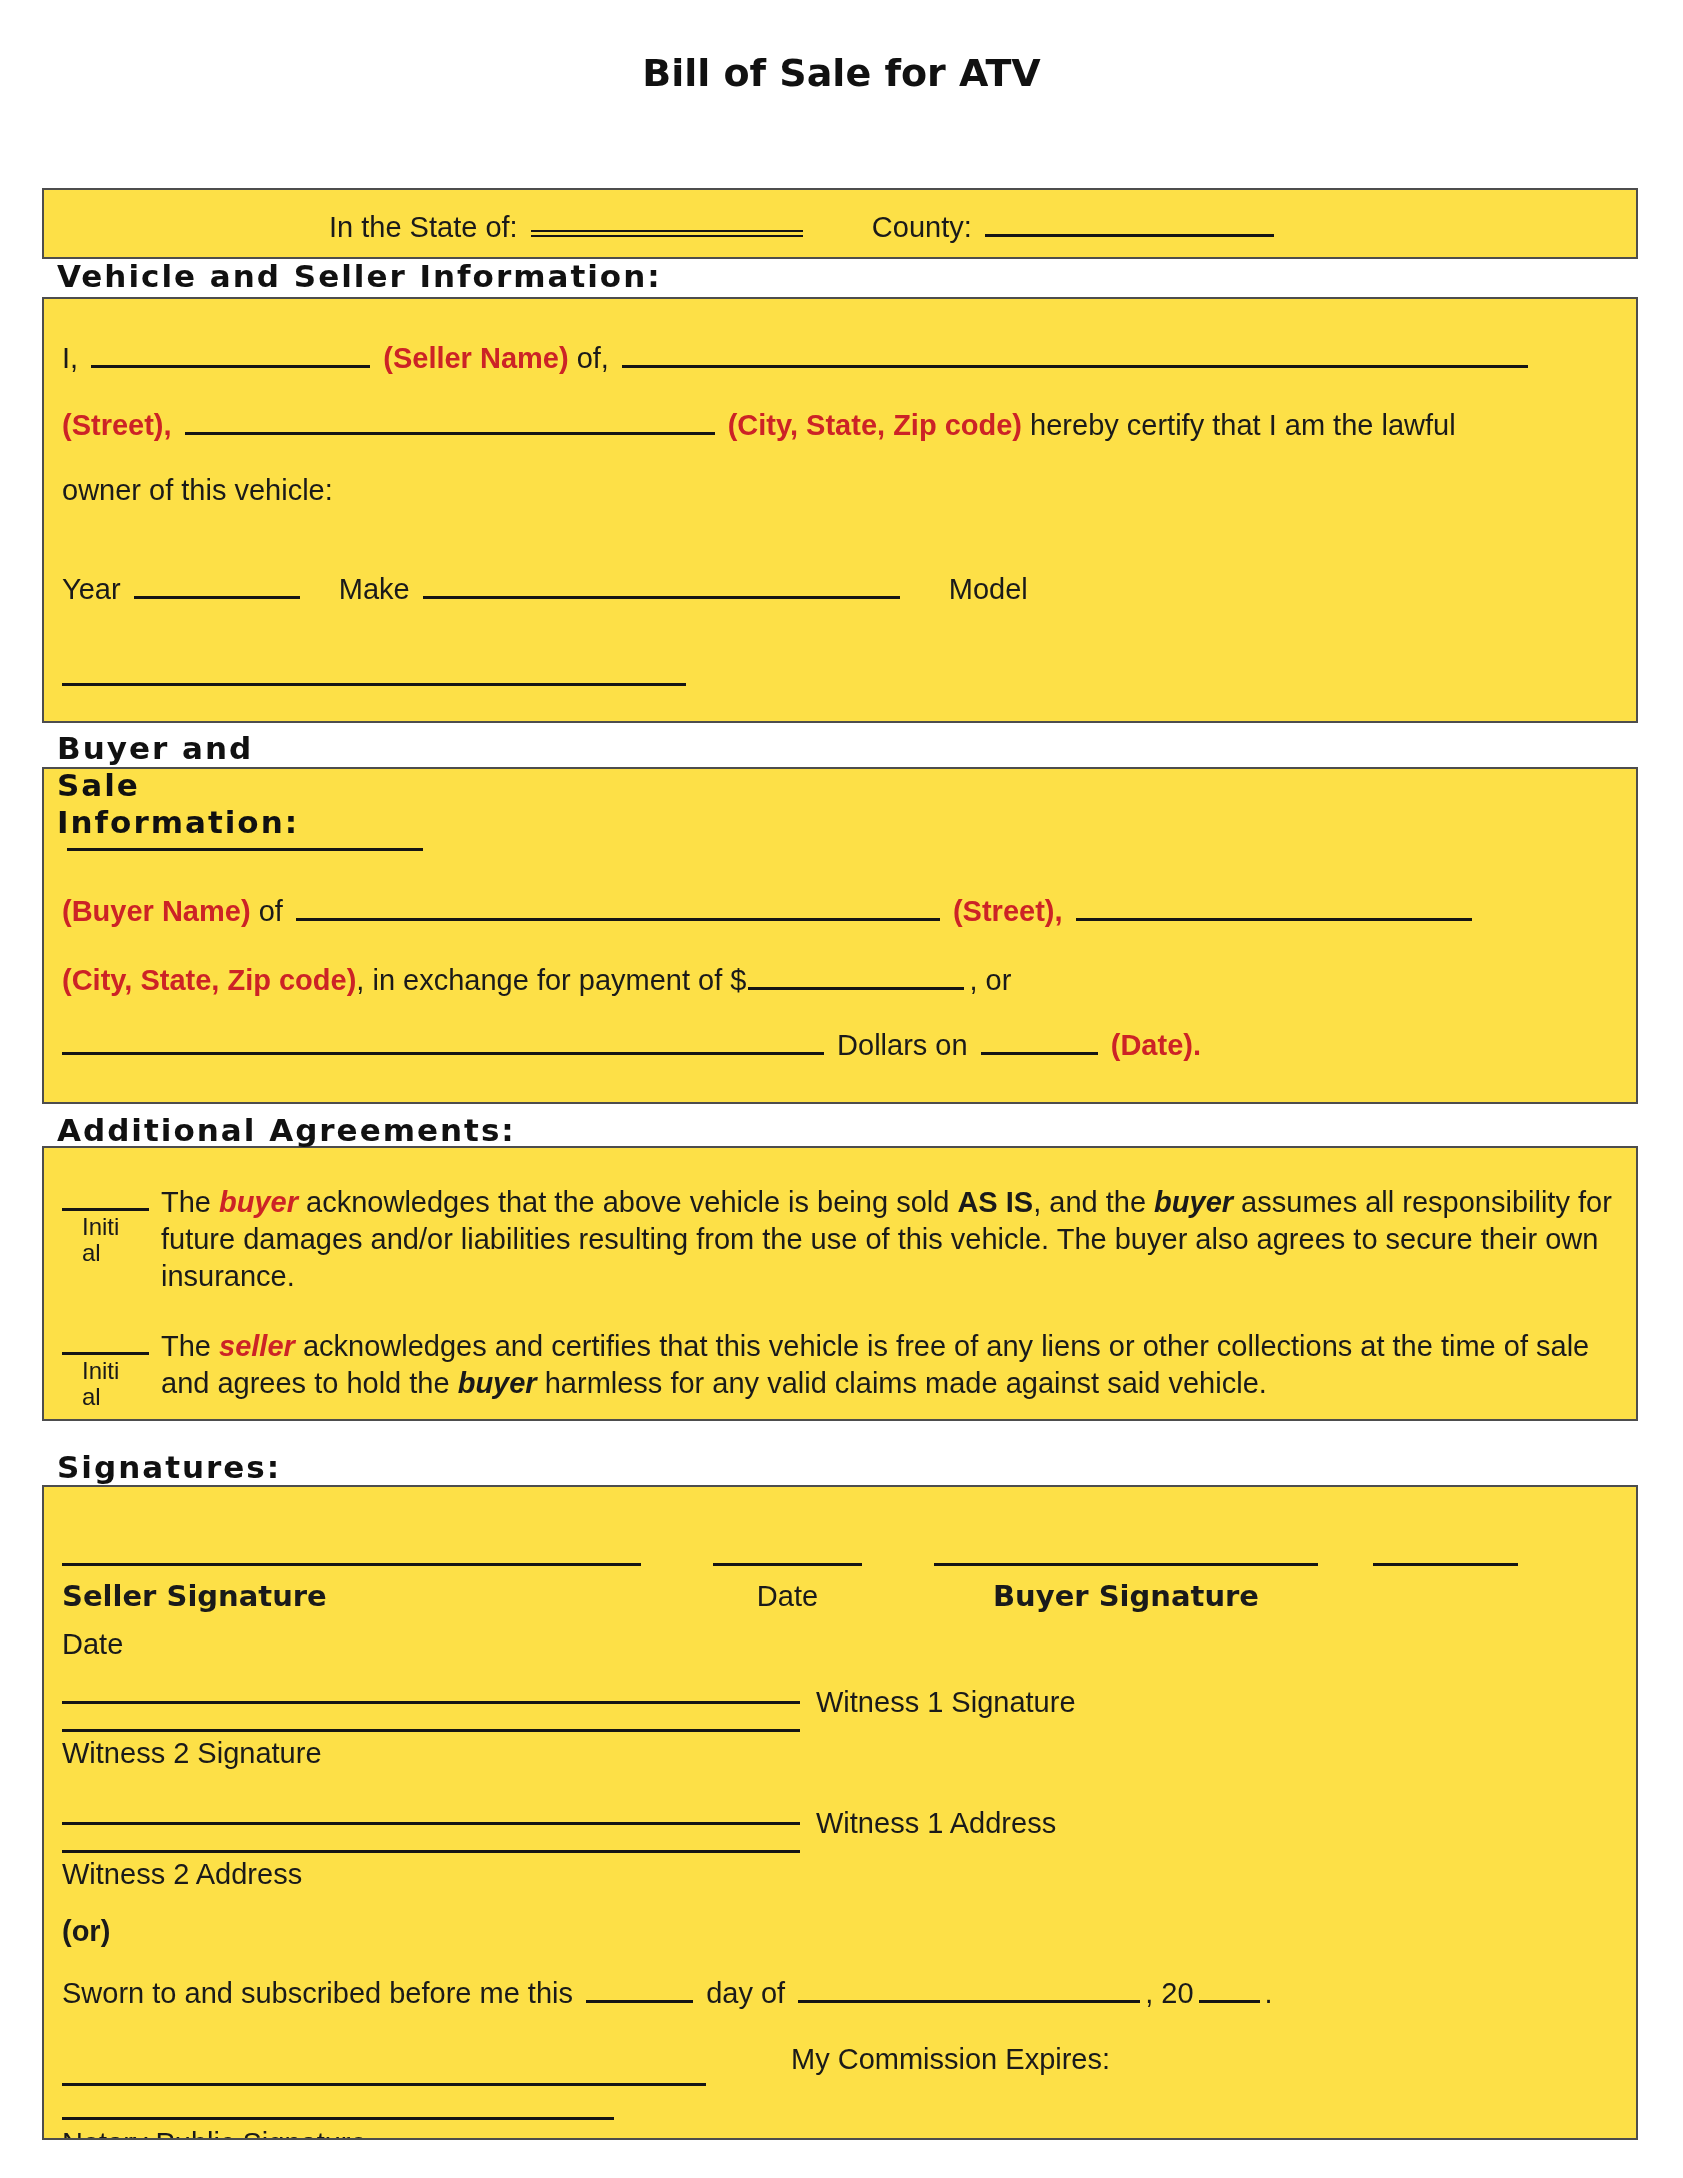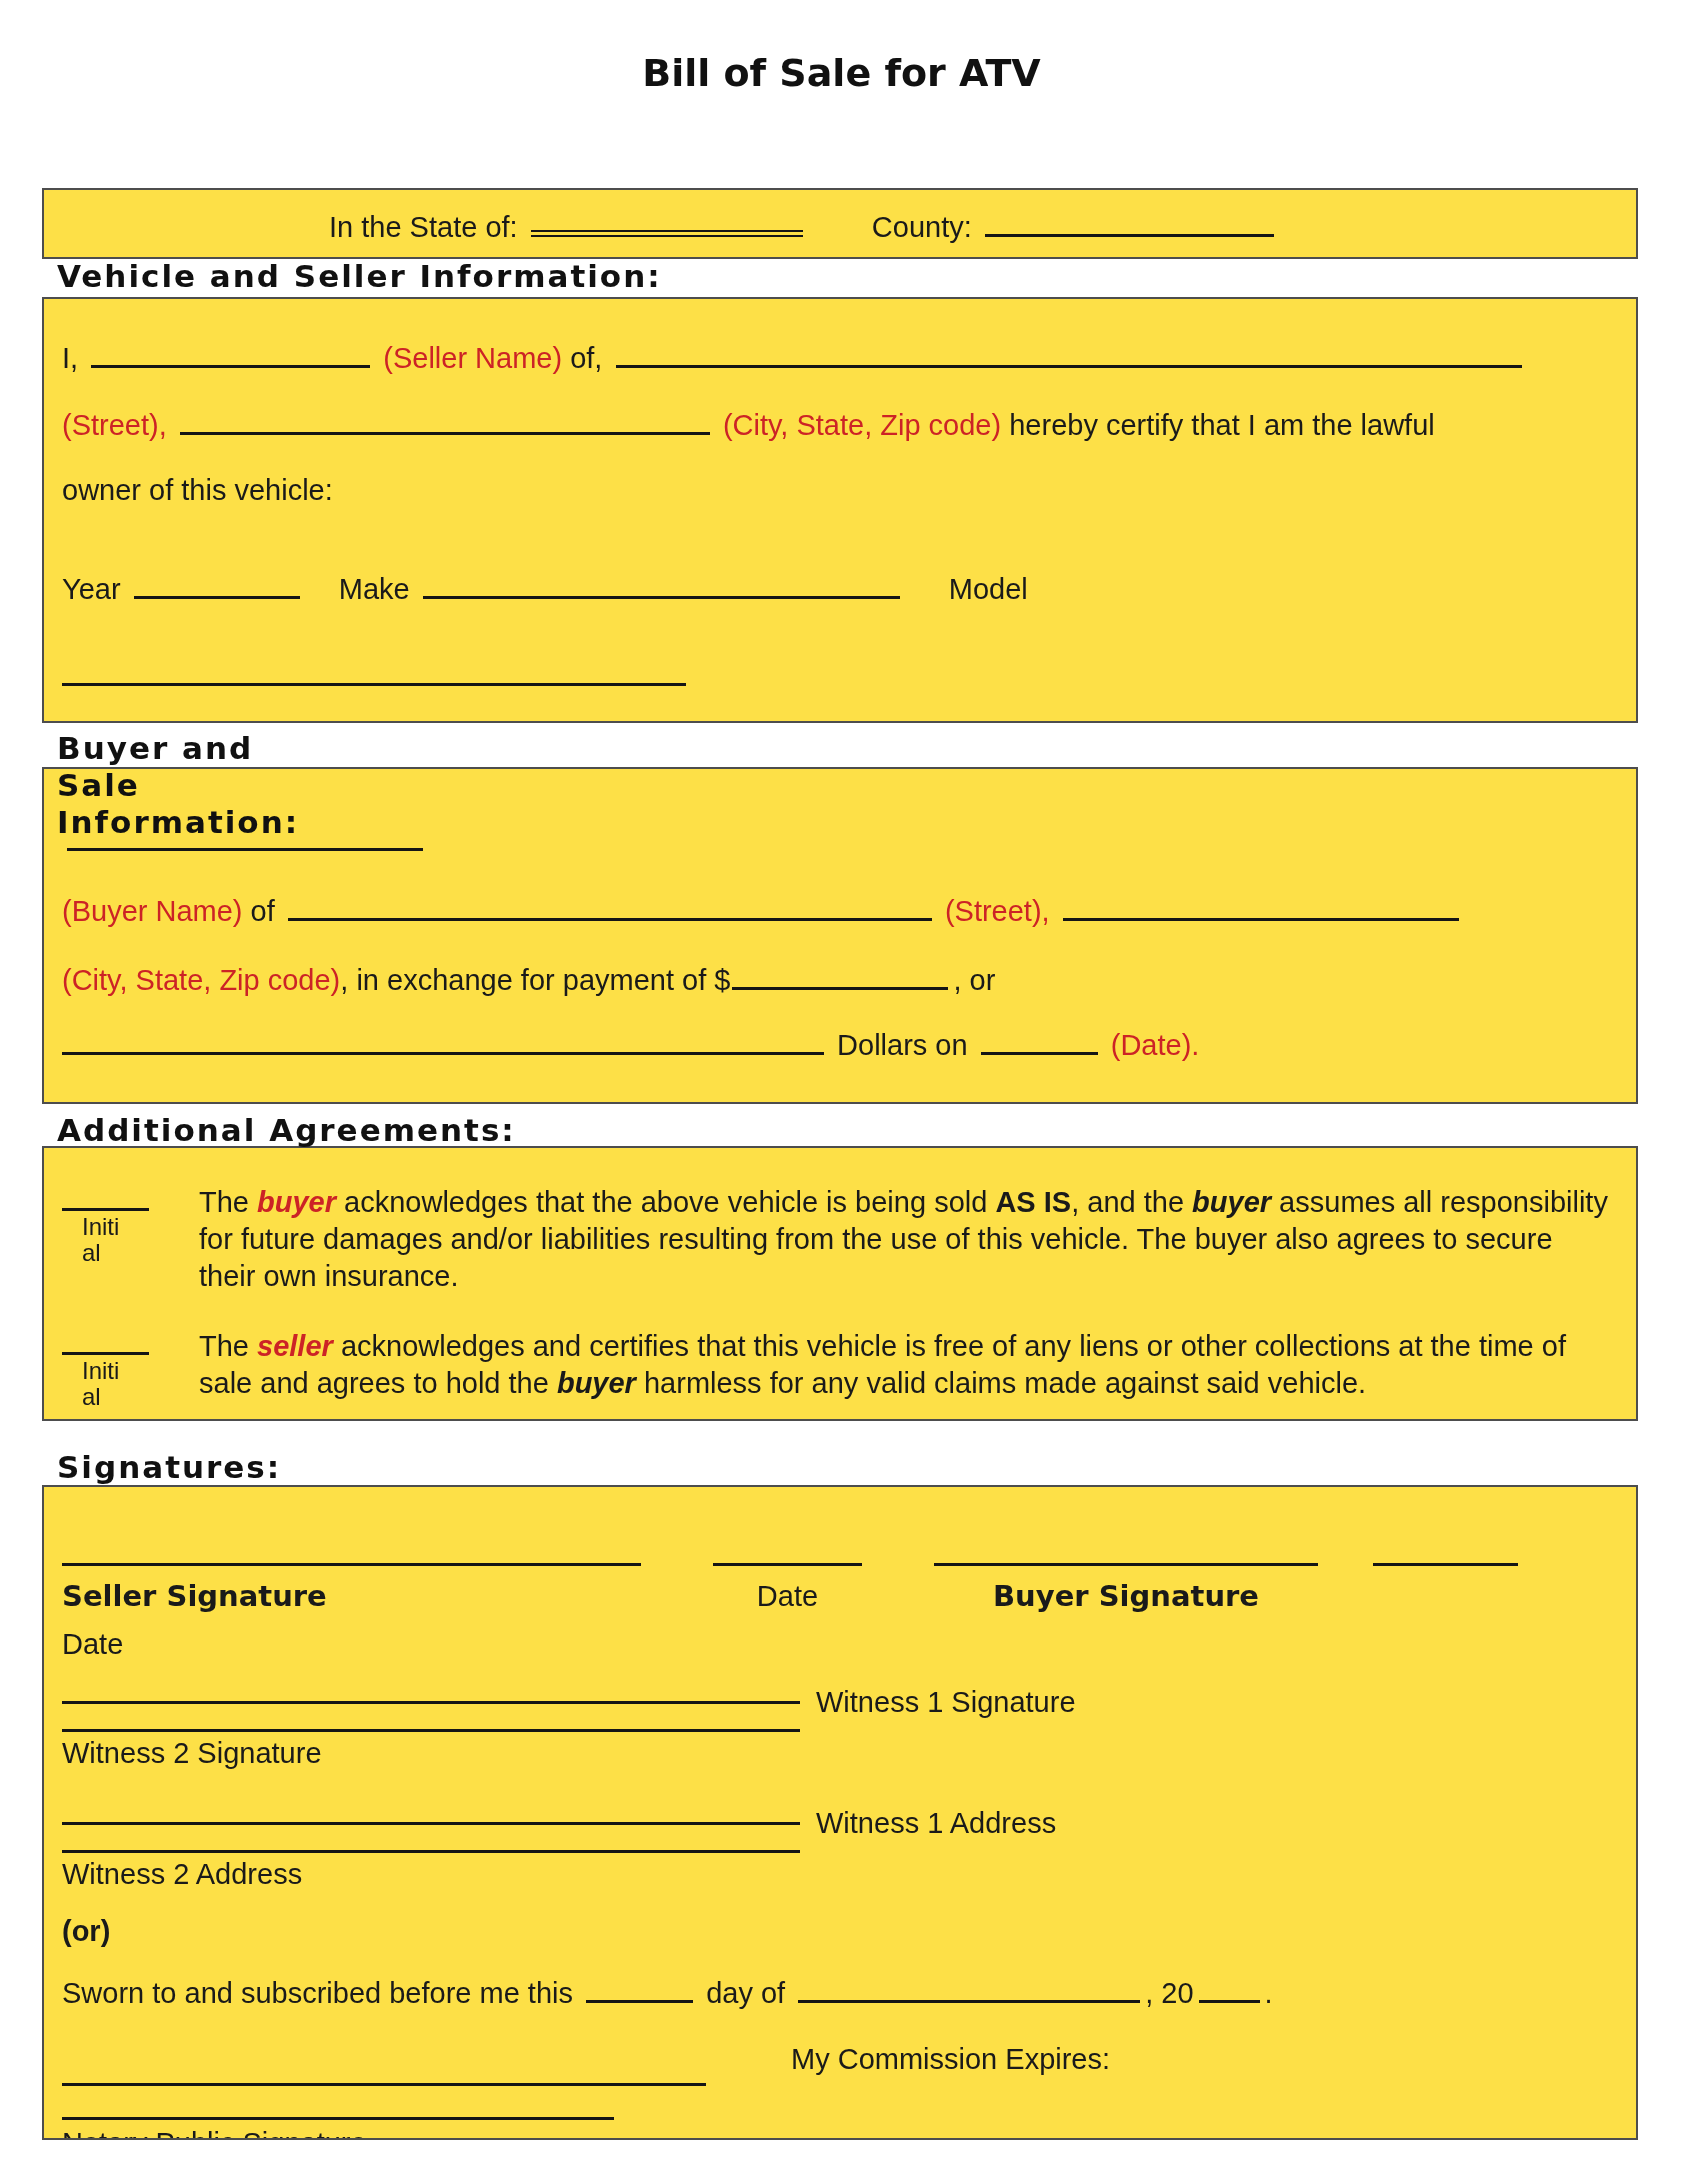--- a/index.html
+++ b/index.html
@@ -9,31 +9,31 @@
          font-family:"DejaVu Sans",sans-serif;font-weight:bold;font-size:38px;color:#111;}
   .box{position:absolute;left:42px;width:1596px;border:2px solid #4d4d4d;background:#fde047;
        box-sizing:border-box;z-index:1;}
   .sec-head{position:absolute;left:57px;z-index:3;margin:0;
             font-family:"DejaVu Sans",sans-serif;font-weight:bold;font-size:31px;
             letter-spacing:2px;color:#111;line-height:37px;}
   .row{position:absolute;left:18px;right:14px;white-space:nowrap;line-height:38px;}
   .blank{display:inline-block;border-bottom:3px solid #151515;height:28px;
          vertical-align:baseline;margin:0 5px;}
   .blank.dbl{border-bottom:7px double #151515;}
-  .red{color:#cc2326;}
+  .red{color:#cc2326;font-weight:bold;}
   .b{font-weight:bold;}
   .bi{font-weight:bold;font-style:italic;}
   .red-bi{color:#cc2326;font-weight:bold;font-style:italic;}
   .hline{position:absolute;height:3px;background:#151515;}
   
   .agree-item{position:absolute;left:18px;right:20px;display:flex;align-items:flex-start;}
   .init-col{flex:0 0 99px;font-size:24px;line-height:26px;padding-top:24px;color:#1a1a1a;}
   .init-line{width:87px;height:3px;background:#151515;margin-bottom:3px;}
   .init-label{width:46px;margin-left:20px;word-break:break-all;}
-  .agree-text{flex:1;line-height:37px;margin-left:38px;}
+  .agree-text{flex:1;line-height:37px;}
   
   .sigrow{position:absolute;left:18px;top:76px;display:flex;}
   .sw1{width:579px;margin-right:72px;height:3px;background:#151515;}
   .sw2{width:149px;margin-right:72px;height:3px;background:#151515;}
   .sw3{width:384px;margin-right:55px;height:3px;background:#151515;}
   .sw4{width:145px;height:3px;background:#151515;}
   .siglabels{position:absolute;left:18px;top:91px;display:flex;line-height:36px;}
   .sl1{width:579px;margin-right:72px;font-weight:bold;font-family:"DejaVu Sans",sans-serif;font-size:29px;}
   .sl2{width:149px;margin-right:72px;text-align:center;}
   .sl3{width:384px;margin-right:55px;text-align:center;font-weight:bold;font-family:"DejaVu Sans",sans-serif;font-size:29px;}

